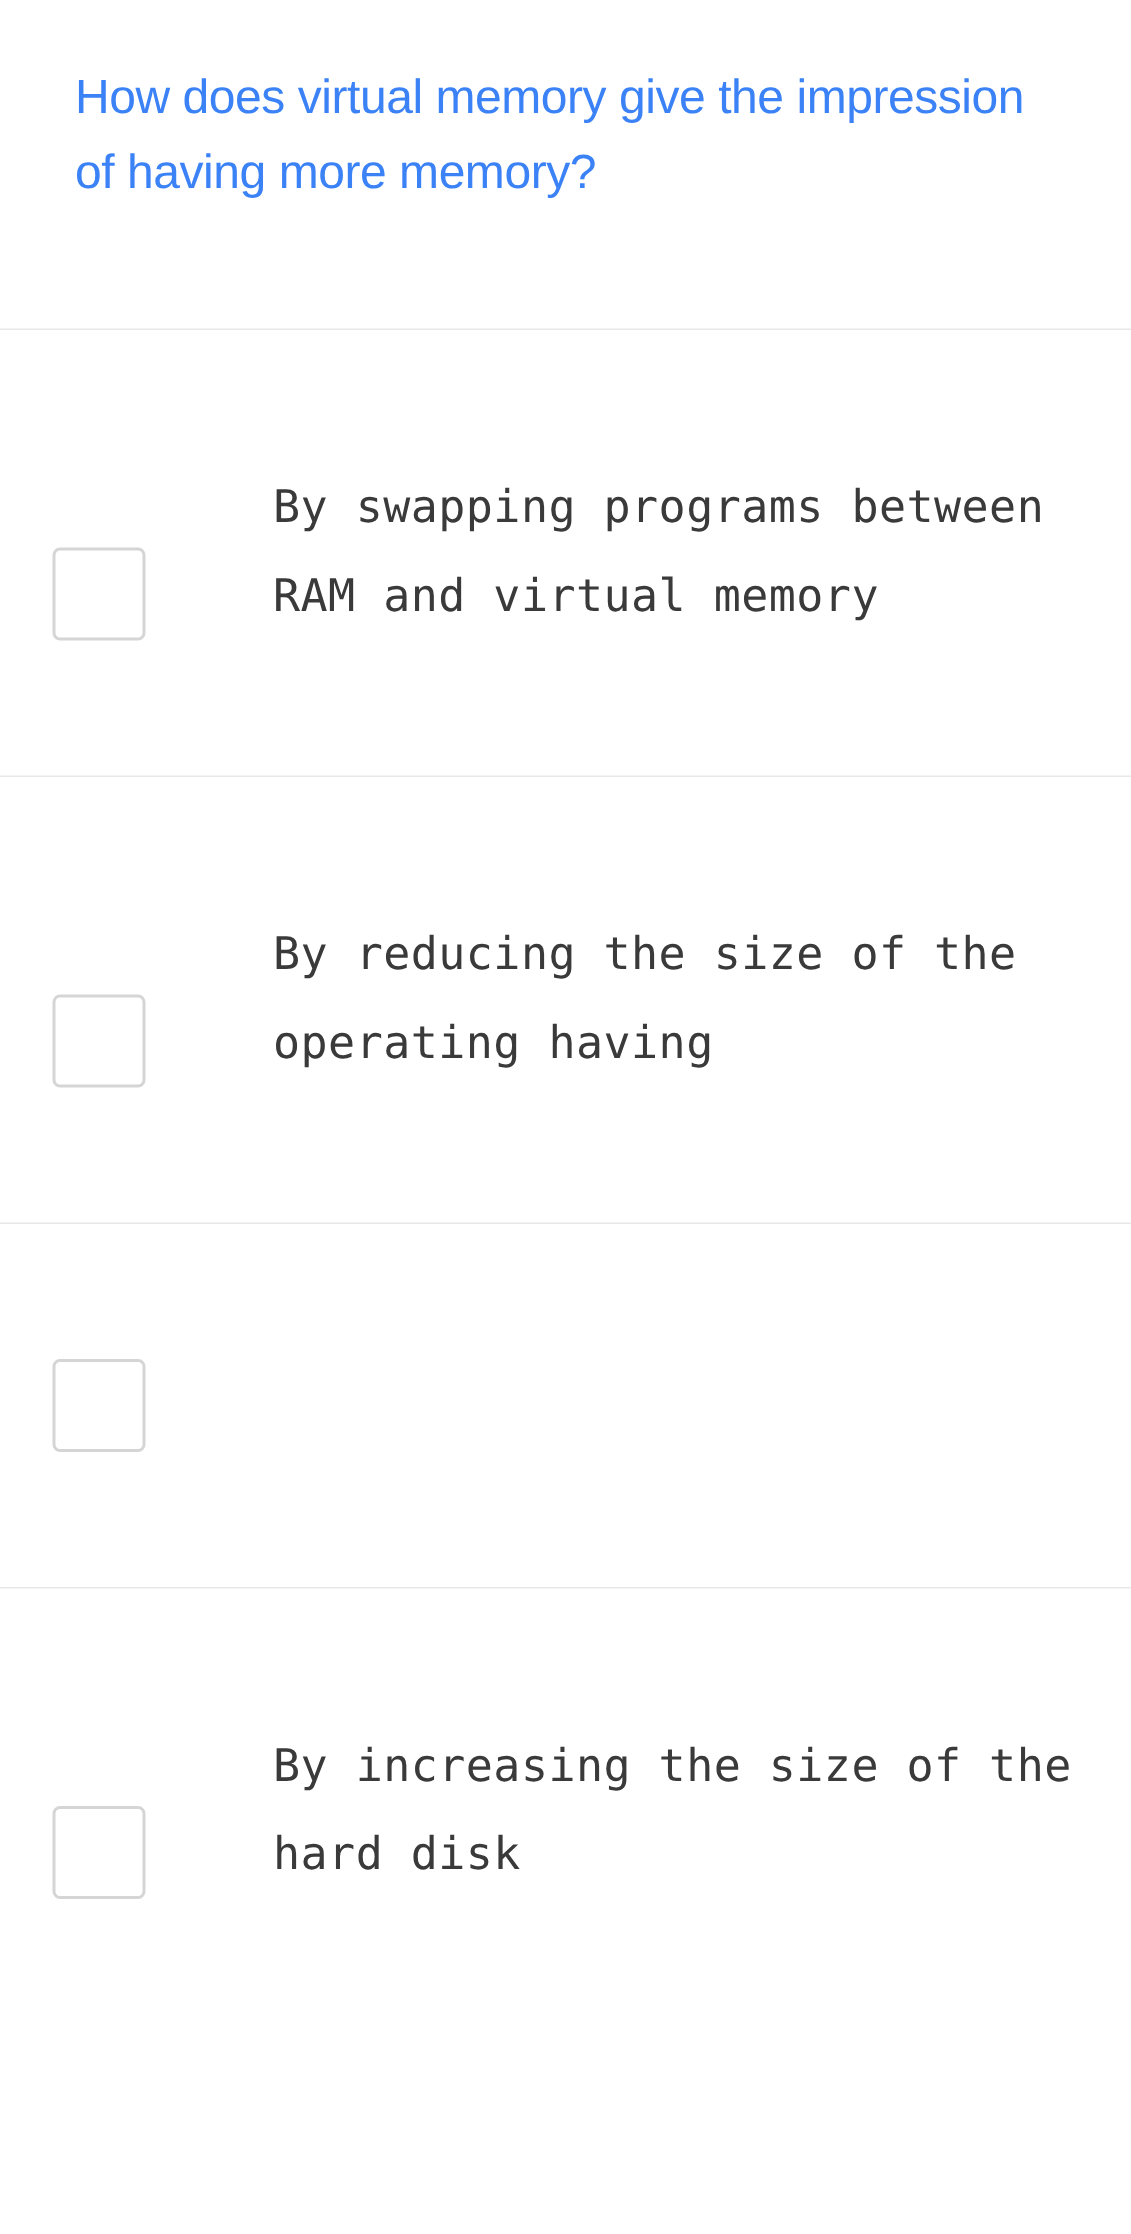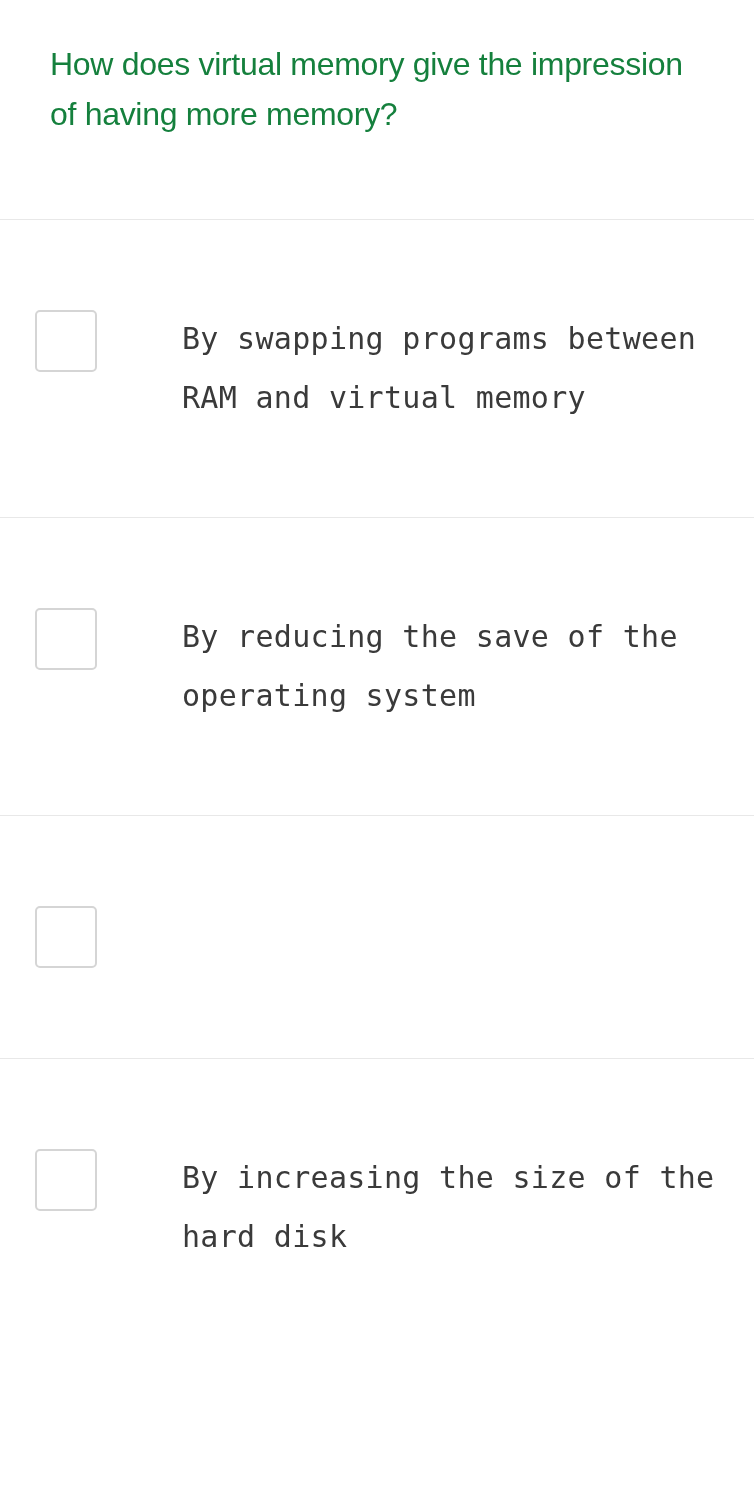--- a/index.html
+++ b/index.html
@@ -7,26 +7,26 @@
       font-family: -apple-system, BlinkMacSystemFont, "Segoe UI", Helvetica, Arial, sans-serif;
       background: #ffffff;
       width: 754px;
       color: #333;
     }
     .question {
       padding: 40px 50px 80px 50px;
       font-size: 32px;
       line-height: 1.55;
       font-weight: 400;
-      color: #15803d;
+      color: #3b82f6;
       letter-spacing: -0.3px;
     }
     .option {
       display: flex;
-      align-items: flex-start;
+      align-items: flex-end;
       padding: 90px 30px 90px 35px;
       border-top: 1px solid #e8e8e8;
       gap: 85px;
       cursor: pointer;
     }
     .option:first-of-type {
       border-top: none;
       padding-top: 60px;
     }
     .option:last-of-type {
@@ -53,21 +53,21 @@
 
 <div class="question">How does virtual memory give the impression of having more memory?</div>
 
 <div class="option">
   <div class="checkbox"></div>
   <div class="option-text">By swapping programs between RAM and virtual memory</div>
 </div>
 
 <div class="option">
   <div class="checkbox"></div>
-  <div class="option-text">By reducing the save of the operating system</div>
+  <div class="option-text">By reducing the size of the operating having</div>
 </div>
 
 <div class="option">
   <div class="checkbox"></div>
 </div>
 
 <div class="option">
   <div class="checkbox"></div>
   <div class="option-text">By increasing the size of the hard disk</div>
 </div>

